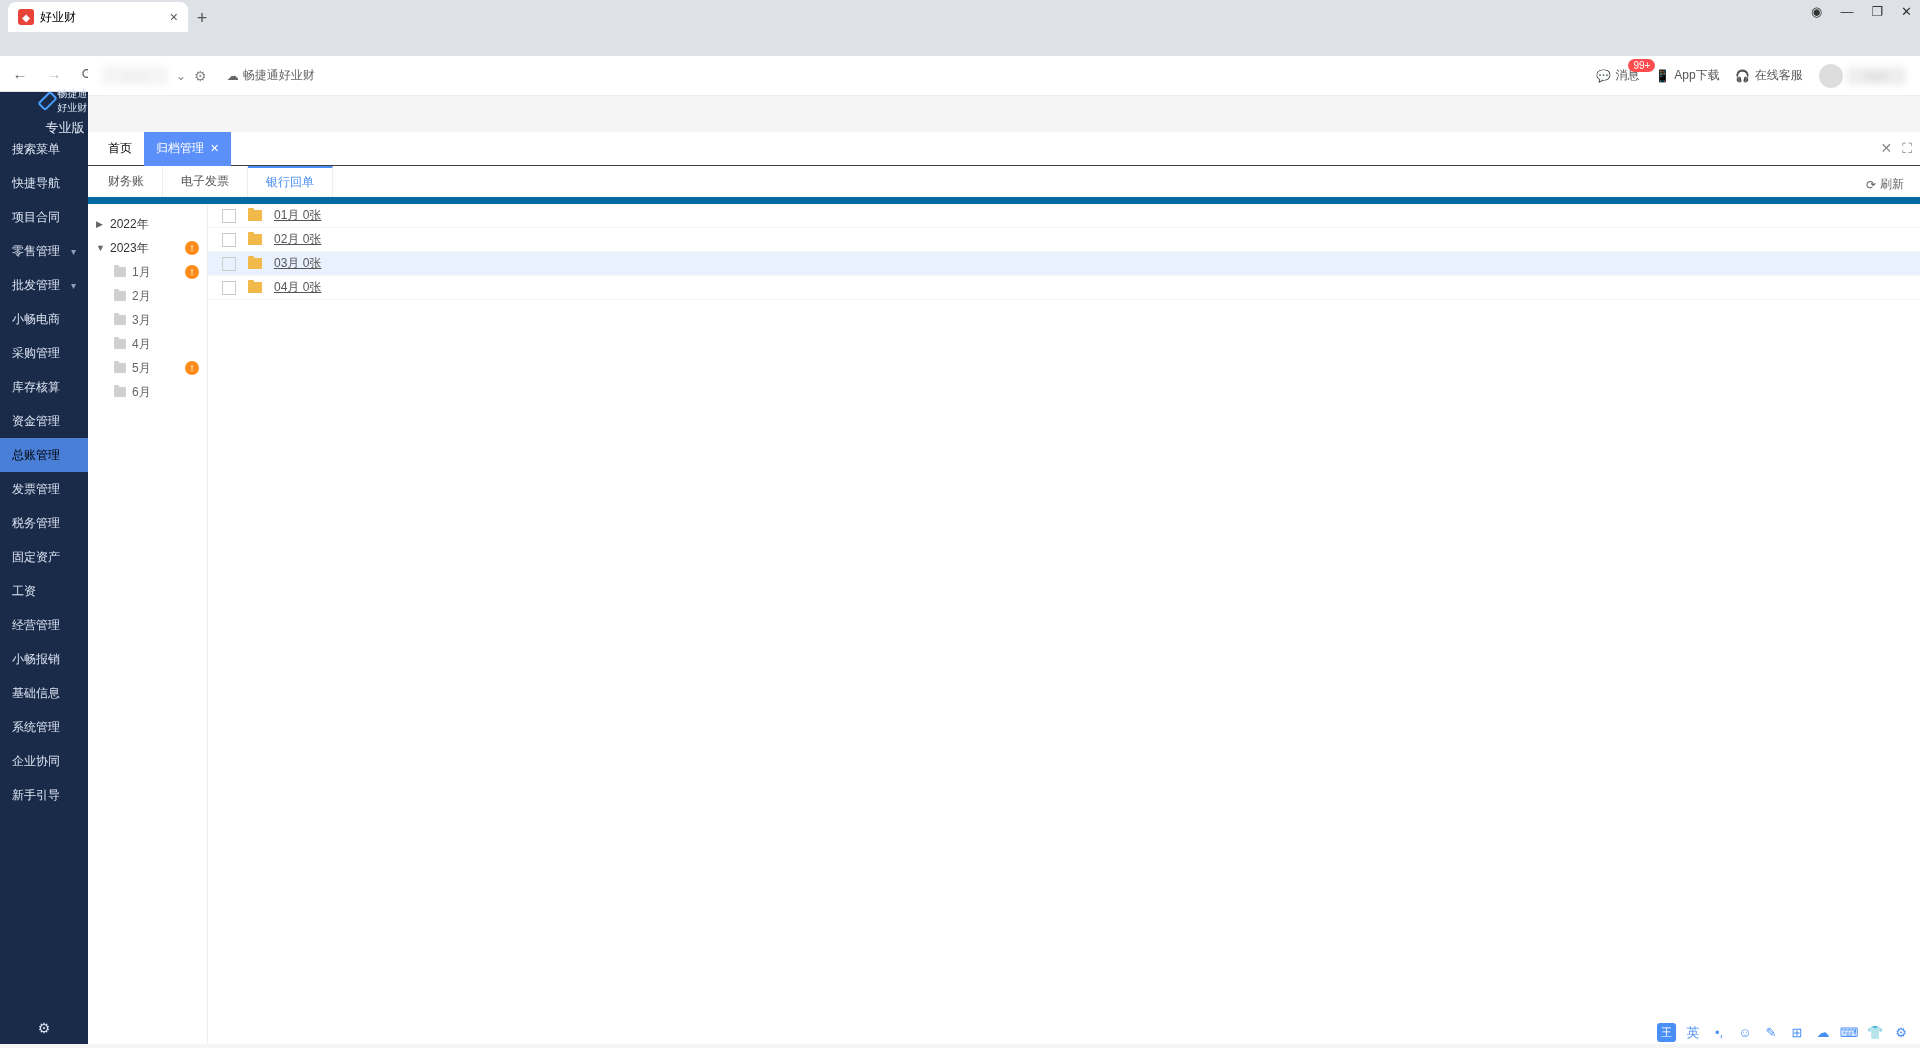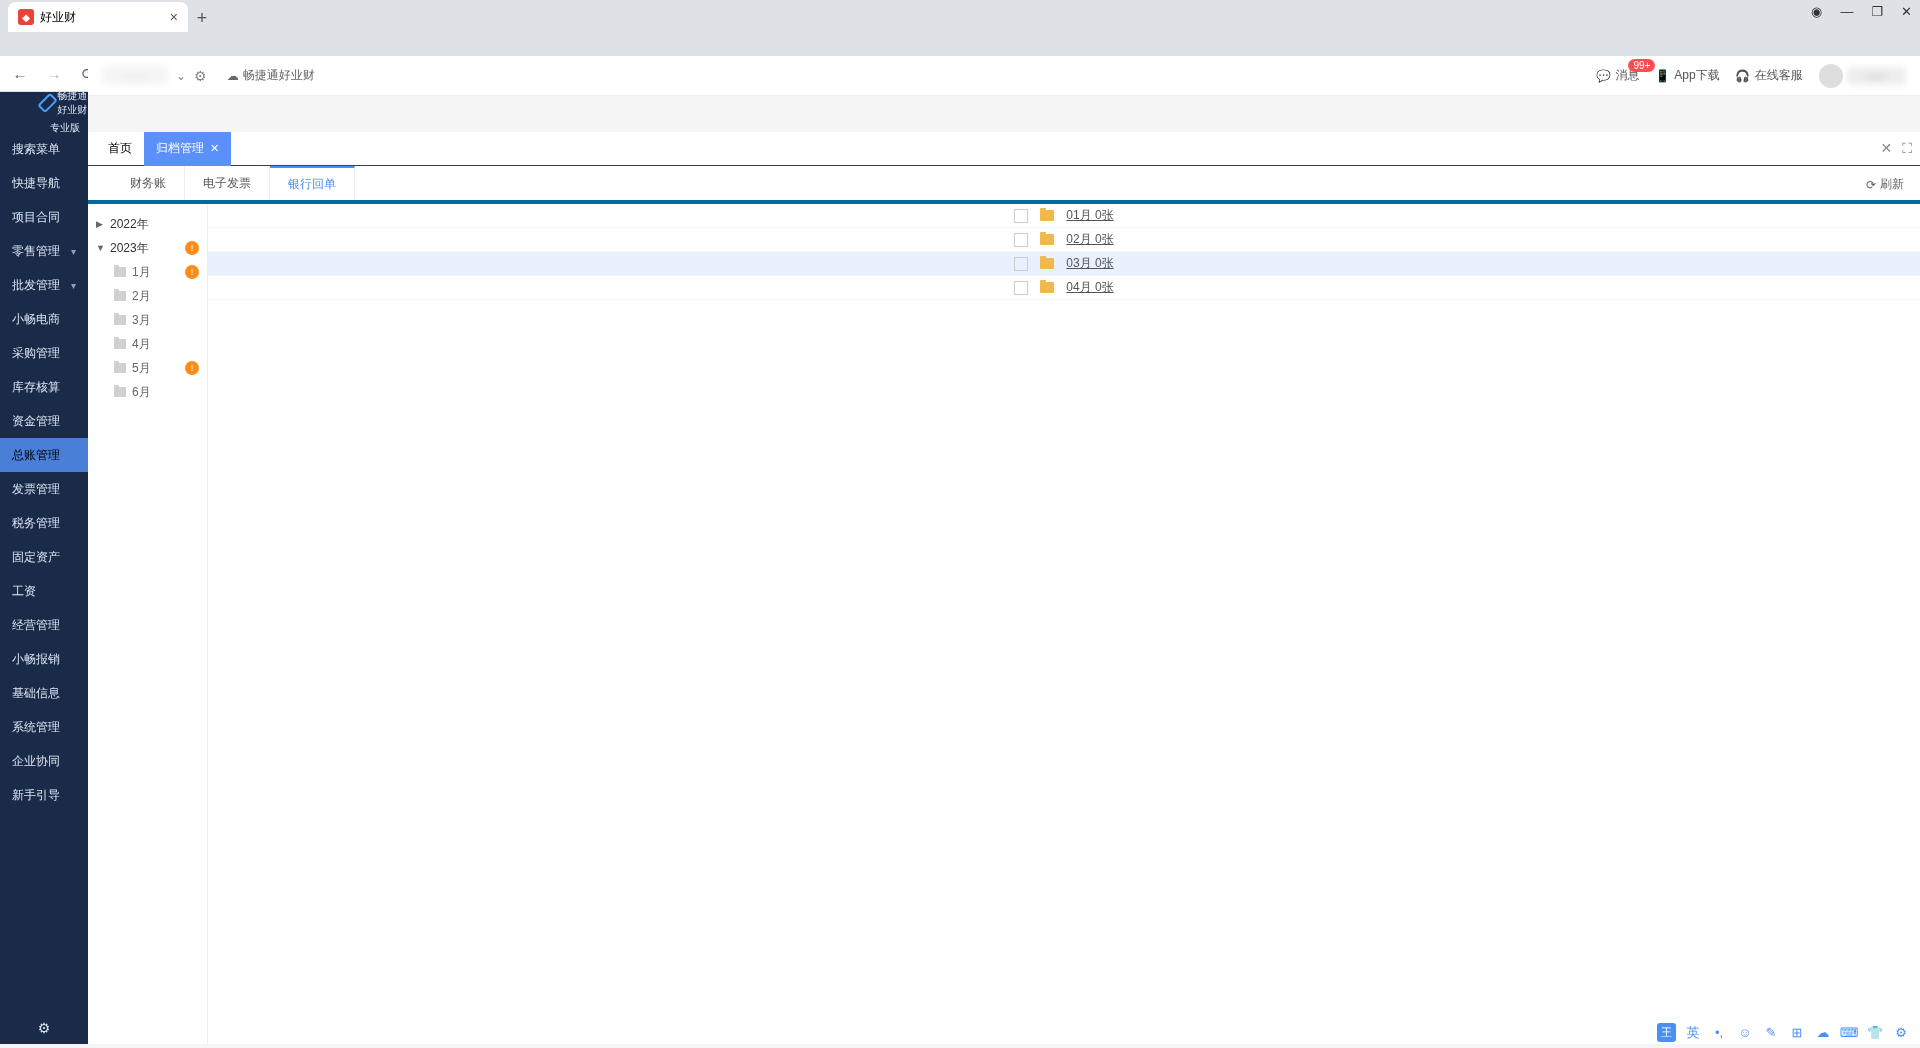--- a/index.html
+++ b/index.html
@@ -49,41 +49,41 @@
 .settings-btn { height: 32px; display: flex; align-items: center; justify-content: center; cursor: pointer; font-size: 14px; }
 
 
 .content { flex: 1; background: #fff; display: flex; flex-direction: column; }
 .tabs-row { height: 34px; display: flex; align-items: center; border-bottom: 1px solid #404040; padding: 0 8px; }
 .page-tab { padding: 0 12px; height: 34px; display: flex; align-items: center; font-size: 12px; cursor: pointer; gap: 6px; }
 .page-tab.active { background: #5b8ff9; color: #fff; }
 .tabs-right { margin-left: auto; display: flex; gap: 10px; color: #888; font-size: 14px; }
 .tabs-right span { cursor: pointer; }
 
-.sub-tabs { height: 38px; display: flex; align-items: stretch; border-bottom: 4px solid #0369a1; padding-left: 24px; position: relative; }
+.sub-tabs { height: 38px; display: flex; align-items: stretch; border-bottom: 7px solid #0369a1; padding-left: 2px; position: relative; }
 .sub-tab { padding: 0 18px; display: flex; align-items: center; font-size: 12px; color: #555; cursor: pointer; border-right: 1px solid #eee; }
 .sub-tab.active { color: #4a8ff5; border-top: 2px solid #4a8ff5; background: #fff; }
 .refresh { position: absolute; right: 16px; top: 10px; font-size: 12px; color: #666; cursor: pointer; display: flex; align-items: center; gap: 4px; }
 
 .workspace { flex: 1; display: flex; }
 
 
 .tree { width: 120px; border-right: 1px solid #eee; padding: 8px 0; font-size: 12px; }
 .tree-node { height: 24px; display: flex; align-items: center; padding: 0 8px; cursor: pointer; color: #333; gap: 4px; }
 .tree-node .tri { font-size: 9px; color: #666; width: 10px; }
 .tree-child { padding-left: 26px; height: 24px; display: flex; align-items: center; cursor: pointer; color: #666; gap: 6px; position: relative; }
 .folder-ic { width: 12px; height: 10px; background: #d0d0d0; border-radius: 1px; position: relative; }
 .folder-ic::before { content: ''; position: absolute; top: -2px; left: 0; width: 5px; height: 2px; background: #d0d0d0; border-radius: 1px 1px 0 0; }
 .orange-dot { width: 14px; height: 14px; background: #ff8c1a; border-radius: 50%; color: #fff; font-size: 9px; display: flex; align-items: center; justify-content: center; position: absolute; right: 8px; }
 
 
 .table-area { flex: 1; padding: 0; }
 .thead { height: 32px; background: #7eaef5; display: flex; align-items: center; padding: 0 14px; color: #fff; font-size: 12px; gap: 12px; }
 .th-check { width: 14px; height: 14px; border: 1px solid #fff; background: #fff; }
-.trow { height: 24px; display: flex; align-items: center; padding: 0 14px; font-size: 12px; gap: 12px; border-bottom: 1px solid #f5f5f5; justify-content: center; }
+.trow { height: 24px; display: flex; align-items: center; padding: 0 14px; font-size: 12px; gap: 12px; border-bottom: 1px solid #f5f5f5; }
 .trow:hover, .trow.highlight { background: #e8f1fd; }
 .td-check { width: 14px; height: 14px; border: 1px solid #ccc; }
 .folder-yellow { width: 14px; height: 11px; background: #f0b94a; border-radius: 1px; position: relative; }
 .folder-yellow::before { content: ''; position: absolute; top: -2px; left: 0; width: 6px; height: 2px; background: #f0b94a; border-radius: 1px 1px 0 0; }
 .file-link { color: #555; text-decoration: underline; cursor: pointer; }
 
 
 .bottom-bar { position: absolute; bottom: 6px; right: 10px; display: flex; gap: 8px; align-items: center; }
 .bb-item { width: 18px; height: 18px; display: flex; align-items: center; justify-content: center; font-size: 13px; color: #4a8ff5; cursor: pointer; }
 .bb-blue { background: #4a8ff5; color: #fff; border-radius: 3px; font-size: 11px; padding: 2px 4px; }
@@ -154,21 +154,21 @@
   </div>
 </div>
 
 <div class="main">
   <div class="sidebar">
     <div class="logo">
       <div class="logo-row">
         <span class="logo-icon"></span>
         <span style="font-size:10px;">畅捷通好业财</span>
       </div>
-      <span style="font-size:10px;">专业版</span>
+      <span style="font-size:13px;">专业版</span>
     </div>
     <div class="menu" id="menu">
         <div class="menu-item">
           <span>搜索菜单</span>
         </div>
         <div class="menu-item">
           <span>快捷导航</span>
         </div>
         <div class="menu-item">
           <span>项目合同</span>

